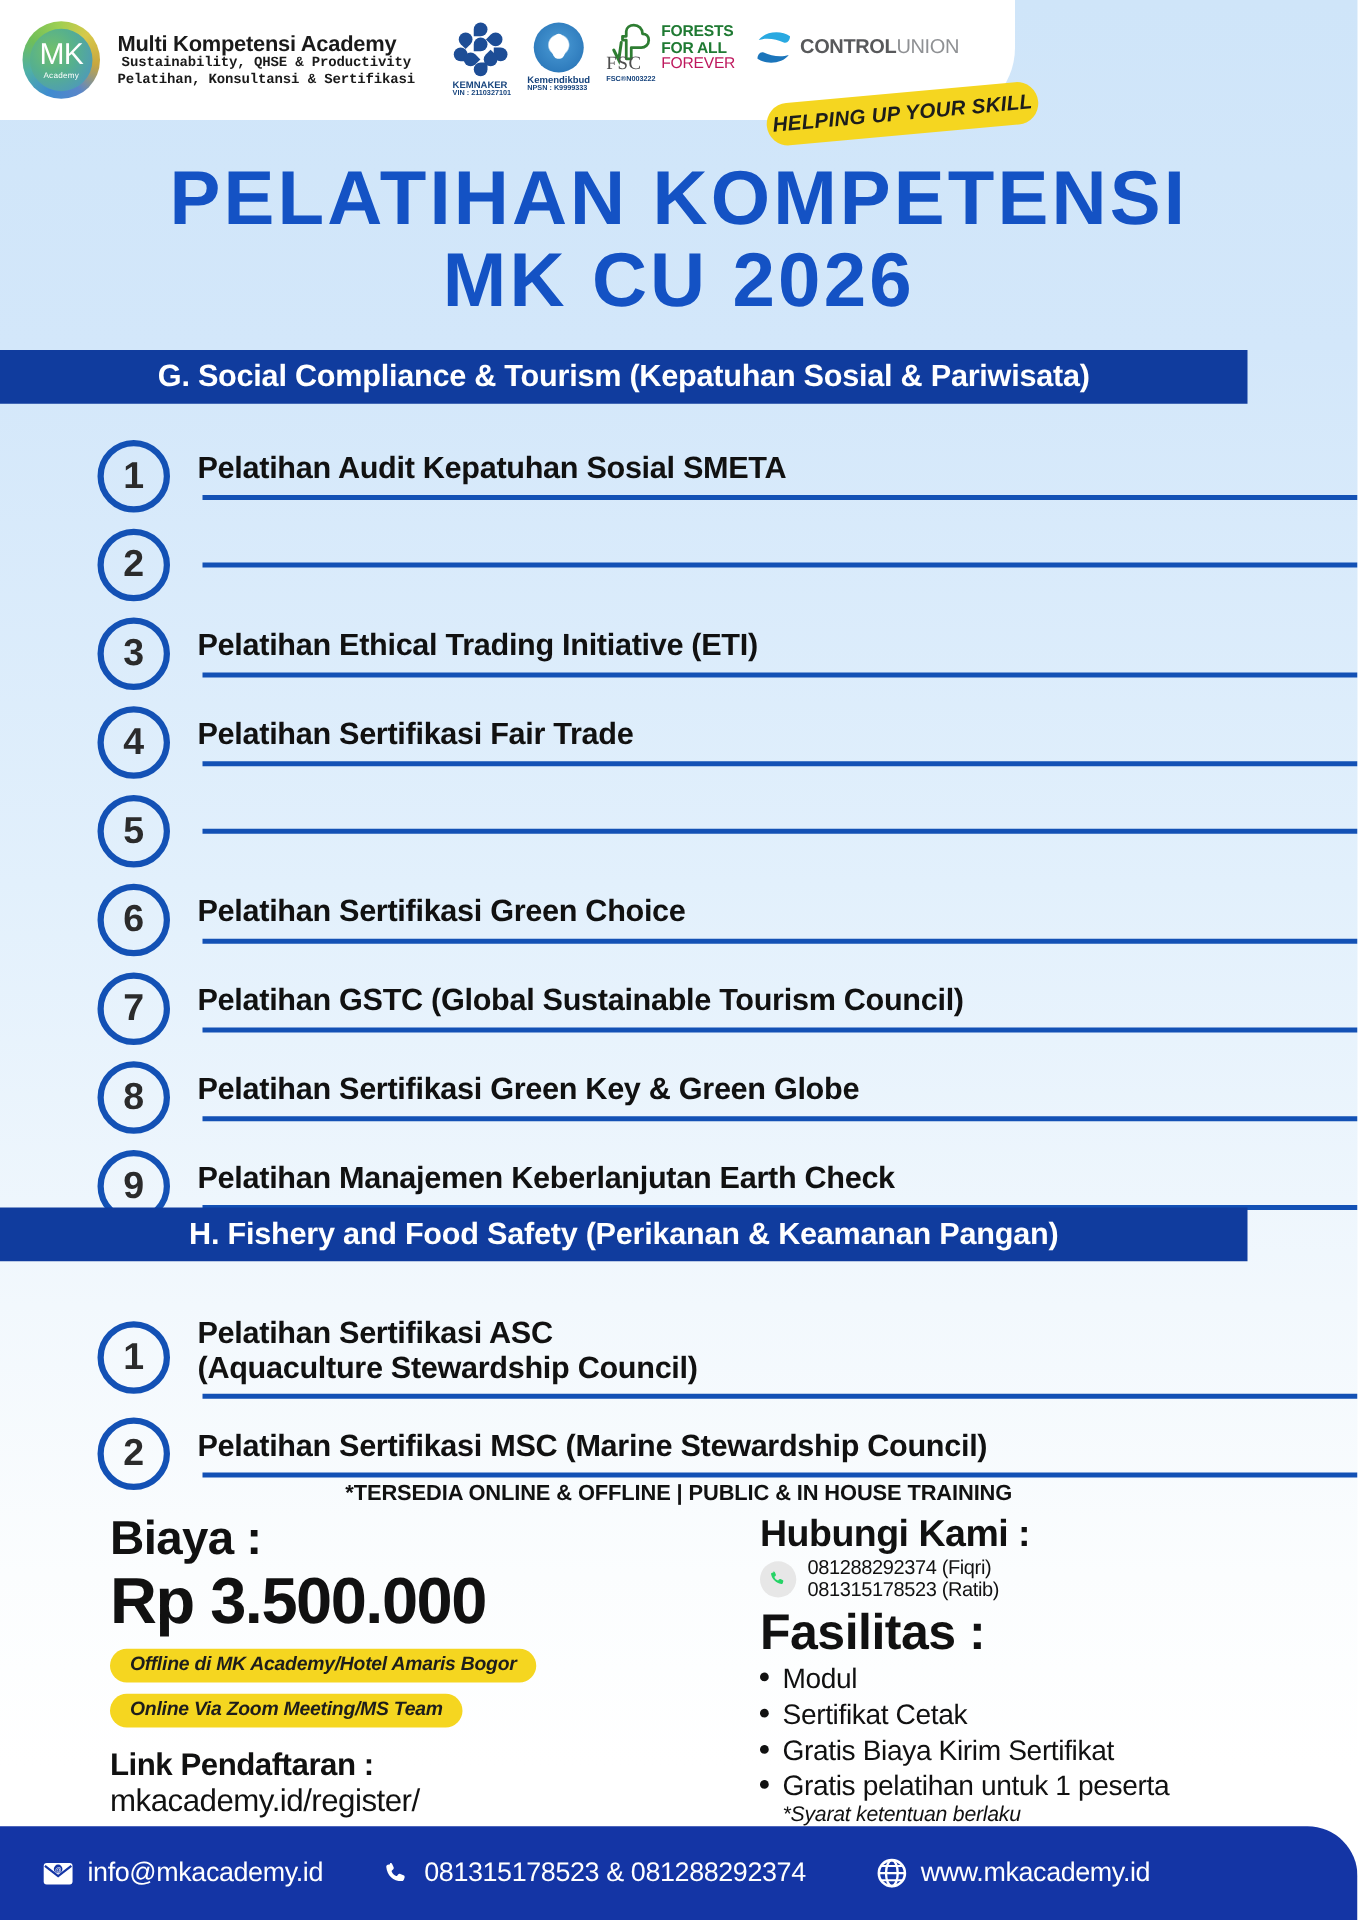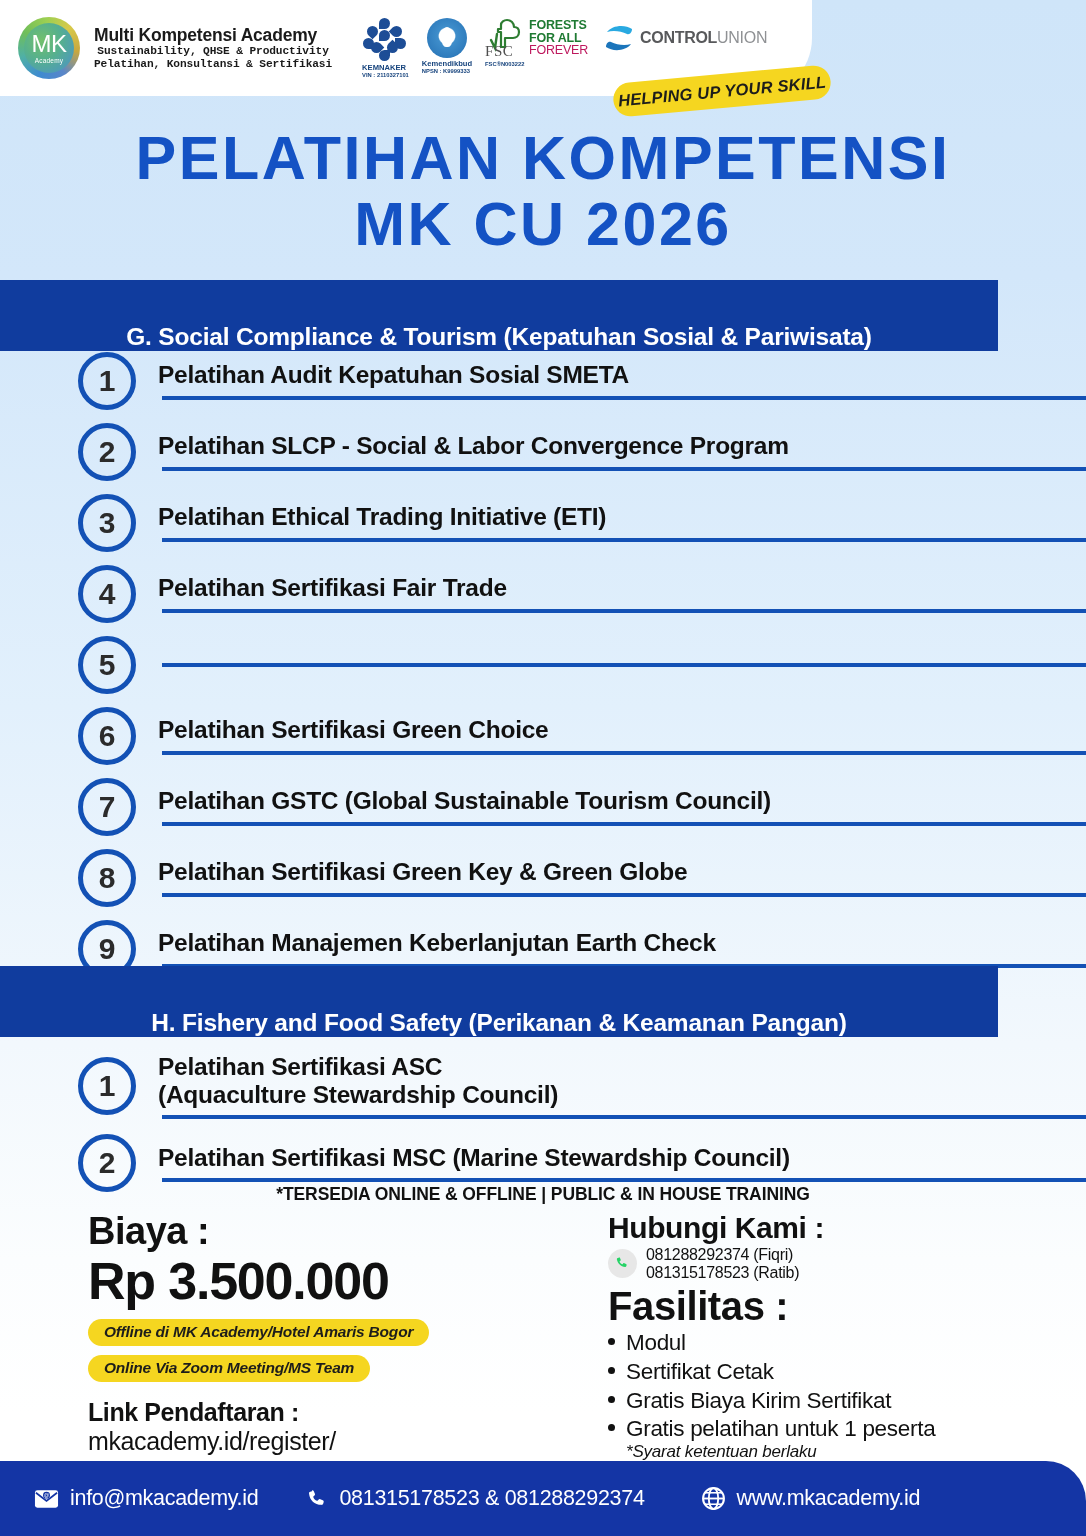--- a/index.html
+++ b/index.html
@@ -237,24 +237,24 @@
     color: #1452c4;
     letter-spacing: 2.5px;
     line-height: 1.08;
   }
 
   
   .section-bar {
     position: absolute;
     left: 0;
     width: 998px;
-    height: 71px;
+    height: 43px;
     background: #103c9e;
     display: flex;
-    align-items: flex-end;
+    align-items: center;
     justify-content: center;
     z-index: 2;
   }
   .section-bar span {
     color: #ffffff;
     font-size: 24.5px;
     font-weight: bold;
     letter-spacing: -0.2px;
     white-space: nowrap;
   }
@@ -577,21 +577,20 @@
       <div class="num">1</div>
       <div class="row-body">
         <div class="row-title">Pelatihan Audit Kepatuhan Sosial SMETA</div>
         <div class="rule"></div>
       </div>
     </div>
 
     <div class="row">
       <div class="num">2</div>
       <div class="row-body">
-        <div class="row-title">Pelatihan SLCP - Social &amp; Labor Convergence Program</div>
         <div class="rule"></div>
       </div>
     </div>
 
     <div class="row">
       <div class="num">3</div>
       <div class="row-body">
         <div class="row-title">Pelatihan Ethical Trading Initiative (ETI)</div>
         <div class="rule"></div>
       </div>

